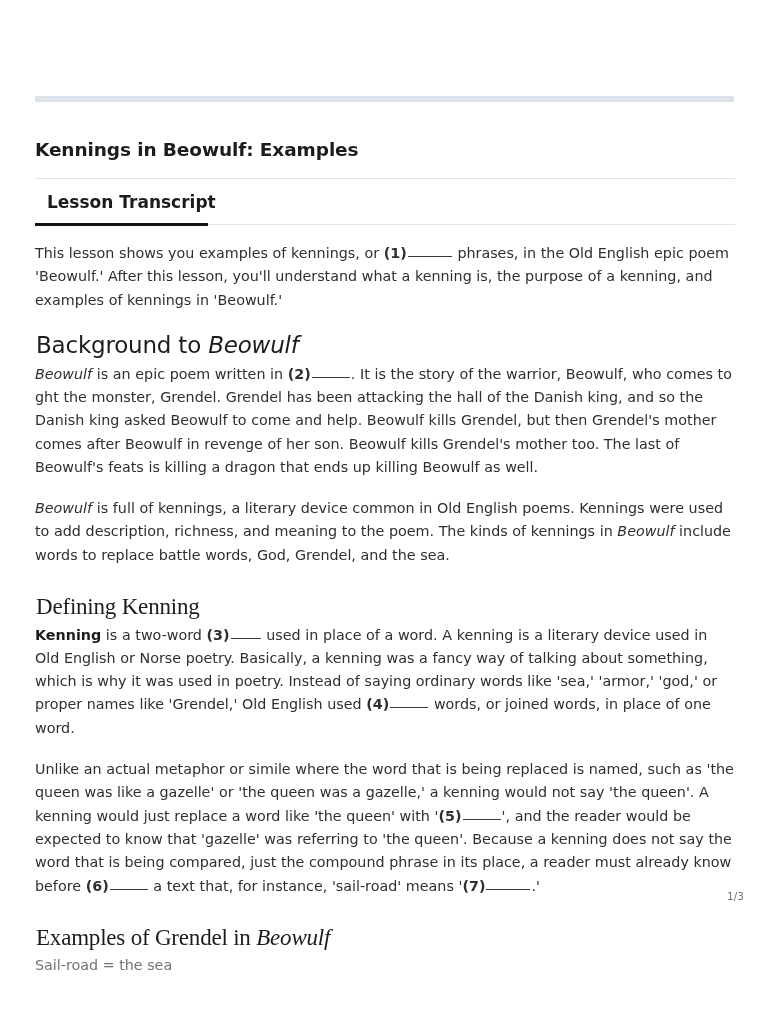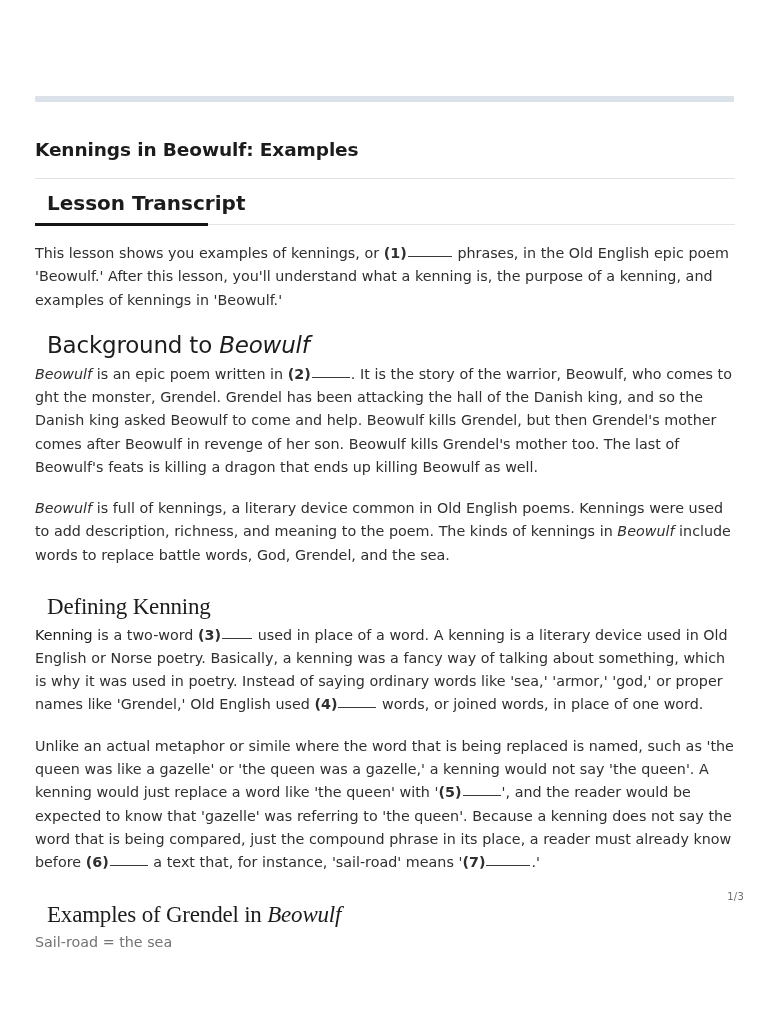--- a/index.html
+++ b/index.html
@@ -59,21 +59,21 @@
   }
 
   
   .tabs {
     position: relative;
     margin-top: 14px;
     height: 33px;
   }
   .tab {
     display: inline-block;
-    font-size: 20px;
+    font-size: 17px;
     font-weight: bold;
     color: #1c1c1c;
     padding: 0 12px 9px 12px;
     line-height: 1;
   }
   .tab-underline {
     position: absolute;
     left: 0;
     bottom: 0;
     width: 173px;
@@ -100,39 +100,39 @@
   }
   p.lead {
     margin-top: 16px;
     margin-bottom: 20px;
   }
 
   h2.section {
     font-size: 23px;
     font-weight: normal;
     color: #1c1c1c;
-    margin: 0 0 3px 12px;
+    margin: 0 0 3px 1px;
     line-height: 1.2;
     letter-spacing: -0.2px;
   }
   h2.section.spaced {
     margin-top: 26px;
     font-family: Liberation Serif, serif;
   }
   h2.section em {
     font-style: italic;
   }
 
   .tight {
     margin-top: 2px;
   }
 
   em.work { font-style: italic; }
   b.num   { font-weight: bold; }
-  b.lead-term { font-weight: normal; color: #1c1c1c; }
+  b.lead-term { font-weight: bold; color: #1c1c1c; }
 
   .blank {
     display: inline-block;
     border-bottom: 1.3px solid #3a3a3a;
     vertical-align: baseline;
     margin: 0 1px;
     position: relative;
     top: -1px;
   }
   .blank.b3 { width: 30px; }

